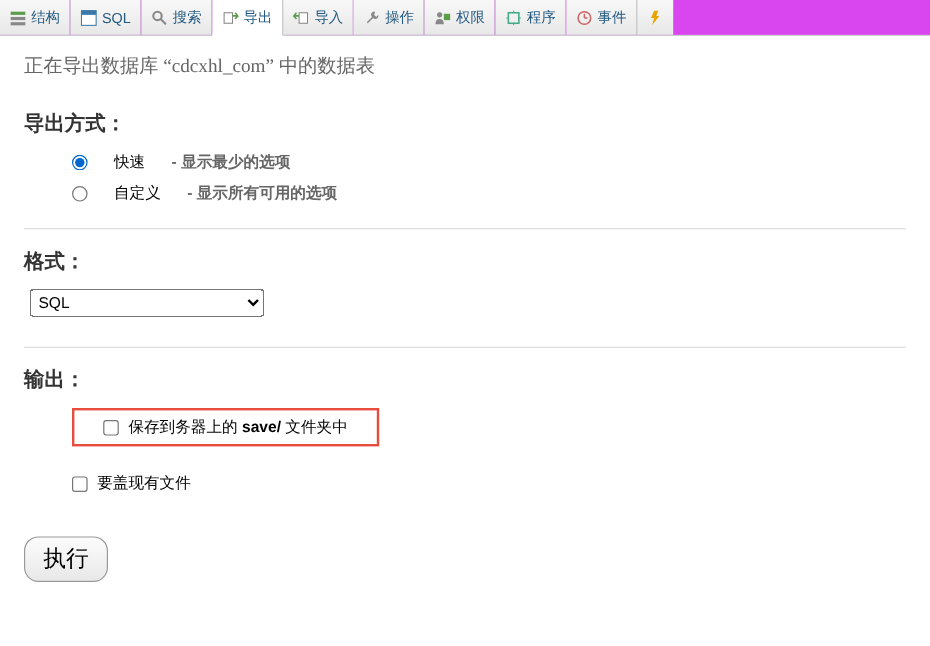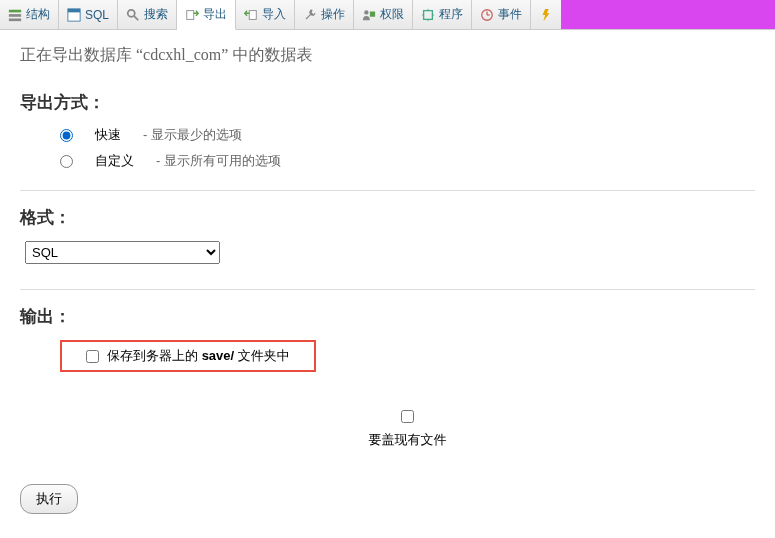--- a/index.html
+++ b/index.html
@@ -60,20 +60,21 @@
       align-items: center;
       gap: 22px;
       margin-bottom: 8px;
       font-size: 13px;
     }
     .radio-item input[type="radio"] {
       accent-color: #0066cc;
     }
     .radio-desc {
       color: #666;
+      font-weight: bold;
     }
     hr {
       border: none;
       border-top: 1px solid #ddd;
       margin: 15px 0;
     }
     .format-section select {
       margin-left: 5px;
       width: 195px;
       padding: 2px;
@@ -105,21 +106,21 @@
     .annotation-wrapper {
       position: relative;
     }
     .submit-btn {
       margin-top: 25px;
       padding: 5px 15px;
       border: 1px solid #999;
       border-radius: 12px;
       background: linear-gradient(to bottom, #fcfcfc, #e8e8e8);
       cursor: pointer;
-      font-size: 13px;
+      font-size: 19px;
     }
     .bold { font-weight: bold; }
   </style>
 </head>
 <body>
 
 <div class="tabs">
   <div class="tab">
     <span class="tab-icon"><svg viewBox="0 0 16 16">
           <rect x="1" y="2" width="14" height="3" fill="#5a9e4a"></rect>
@@ -226,20 +227,20 @@
   <div class="output-section">
     <div class="section-label">输出：</div>
 
     <div class="annotation-wrapper">
       <div class="output-item highlight-box">
         <input type="checkbox" style="">
         <span><span>保存到务器上的 </span><span class="bold">save/</span><span> 文件夹中</span></span>
       </div>
     </div>
 
-    <div class="output-item" style="margin-top:28px;flex-direction:column;">
+    <div class="output-item" style="margin-top:12px;">
       <input type="checkbox" style="">
       <span>要盖现有文件</span>
     </div>
   </div>
 
   <button class="submit-btn">执行</button>
 </div>
 
 </body></html>

